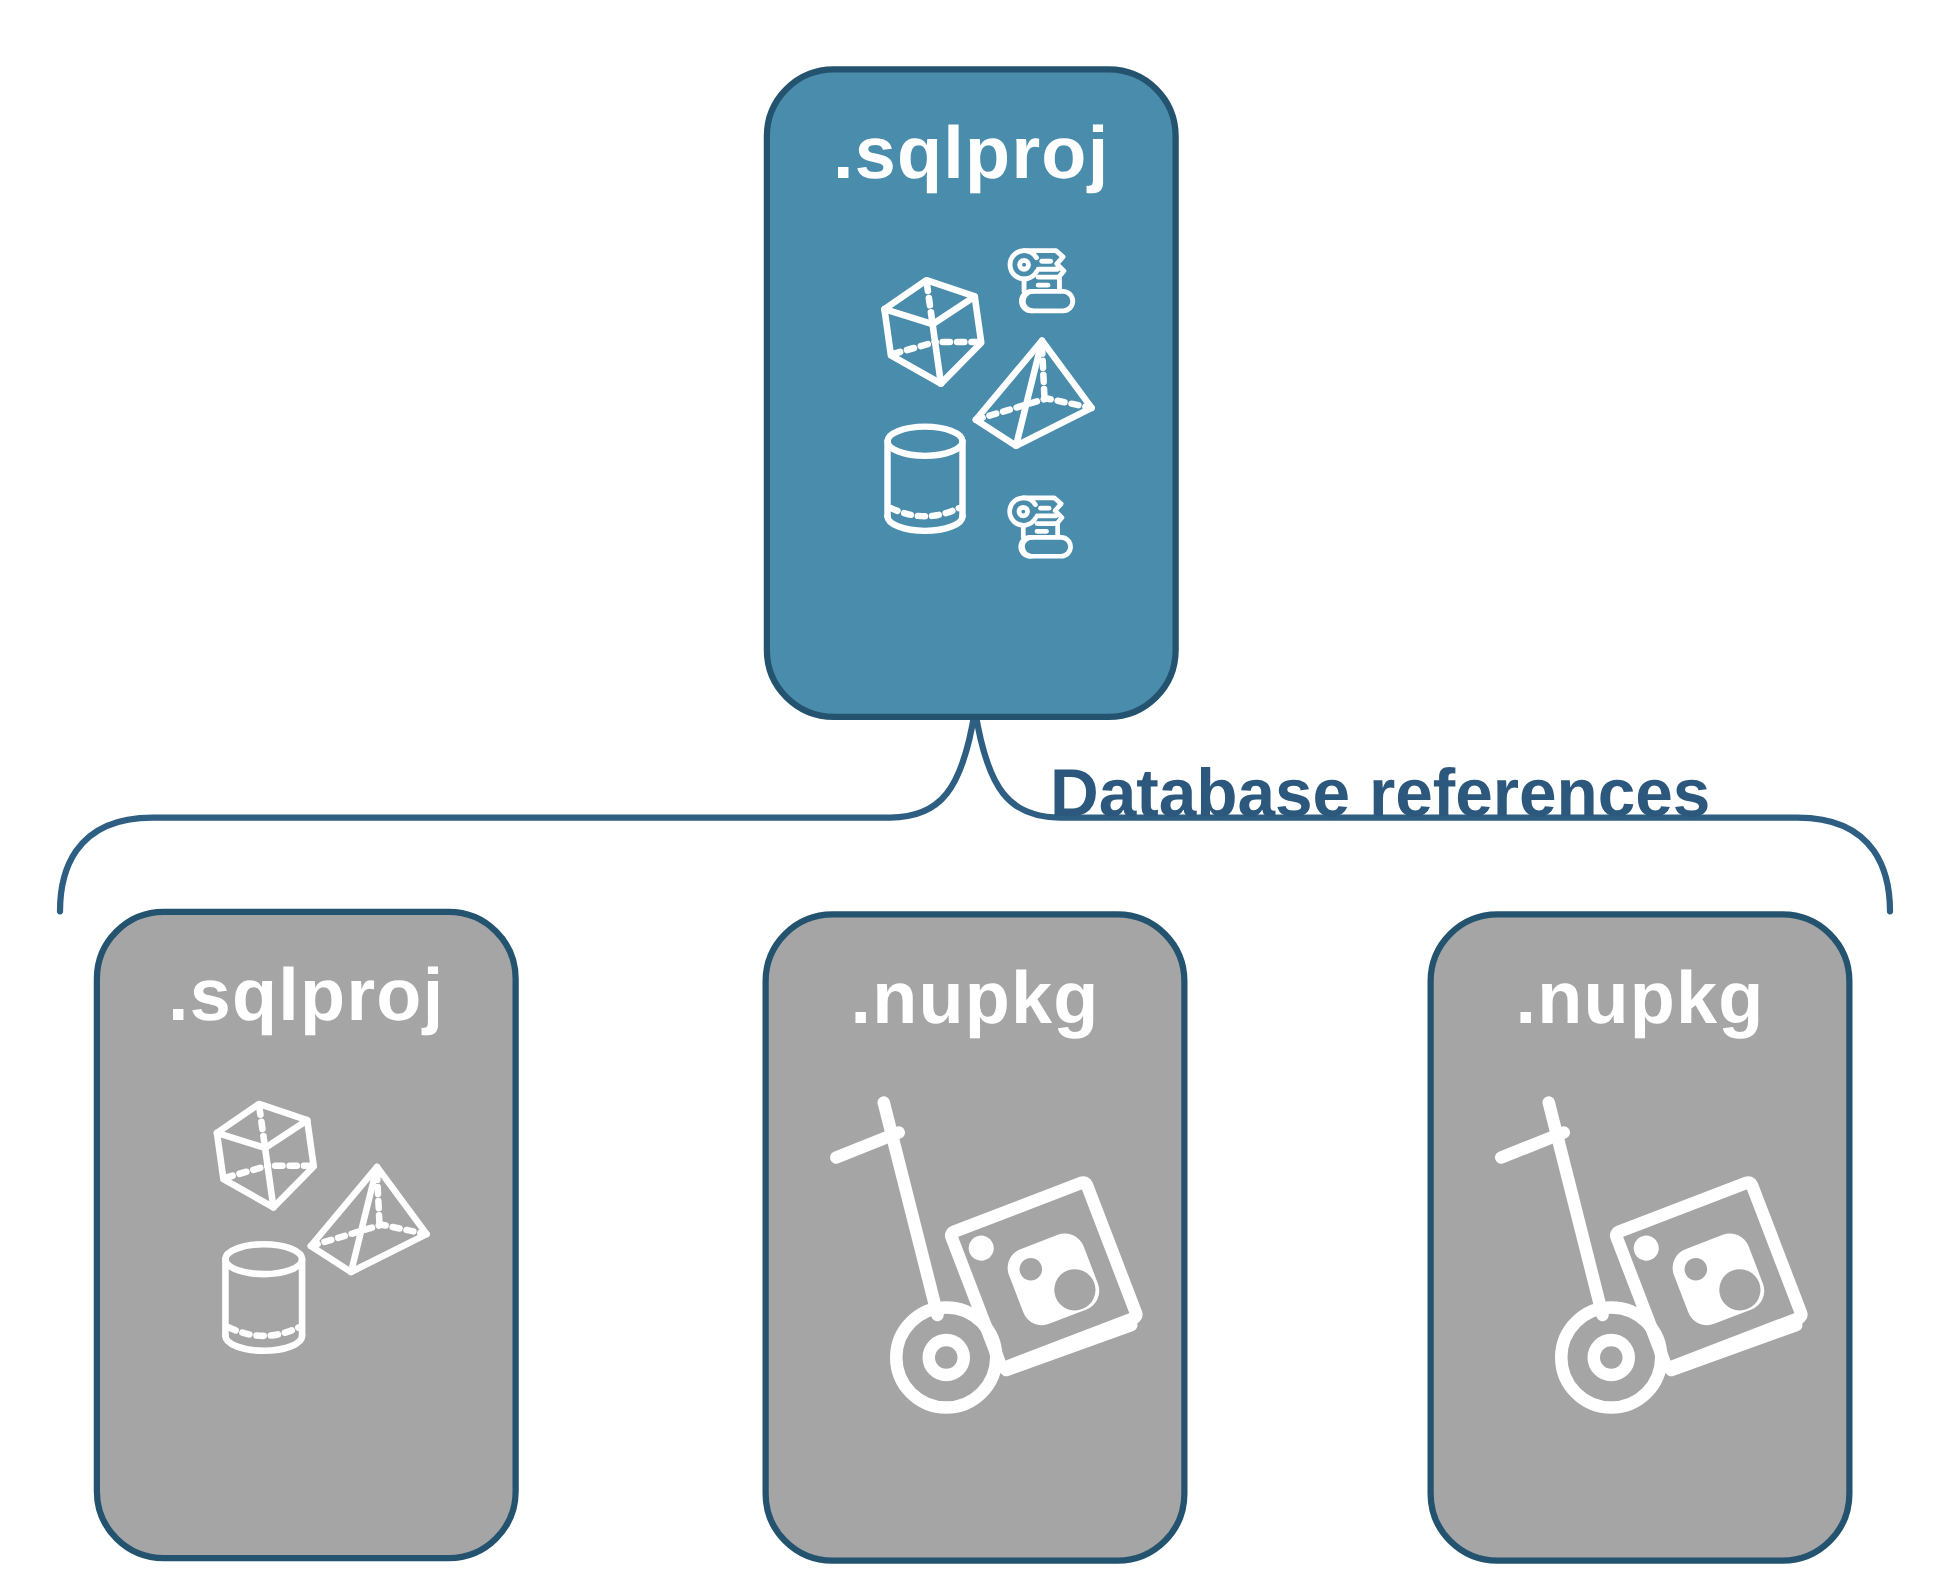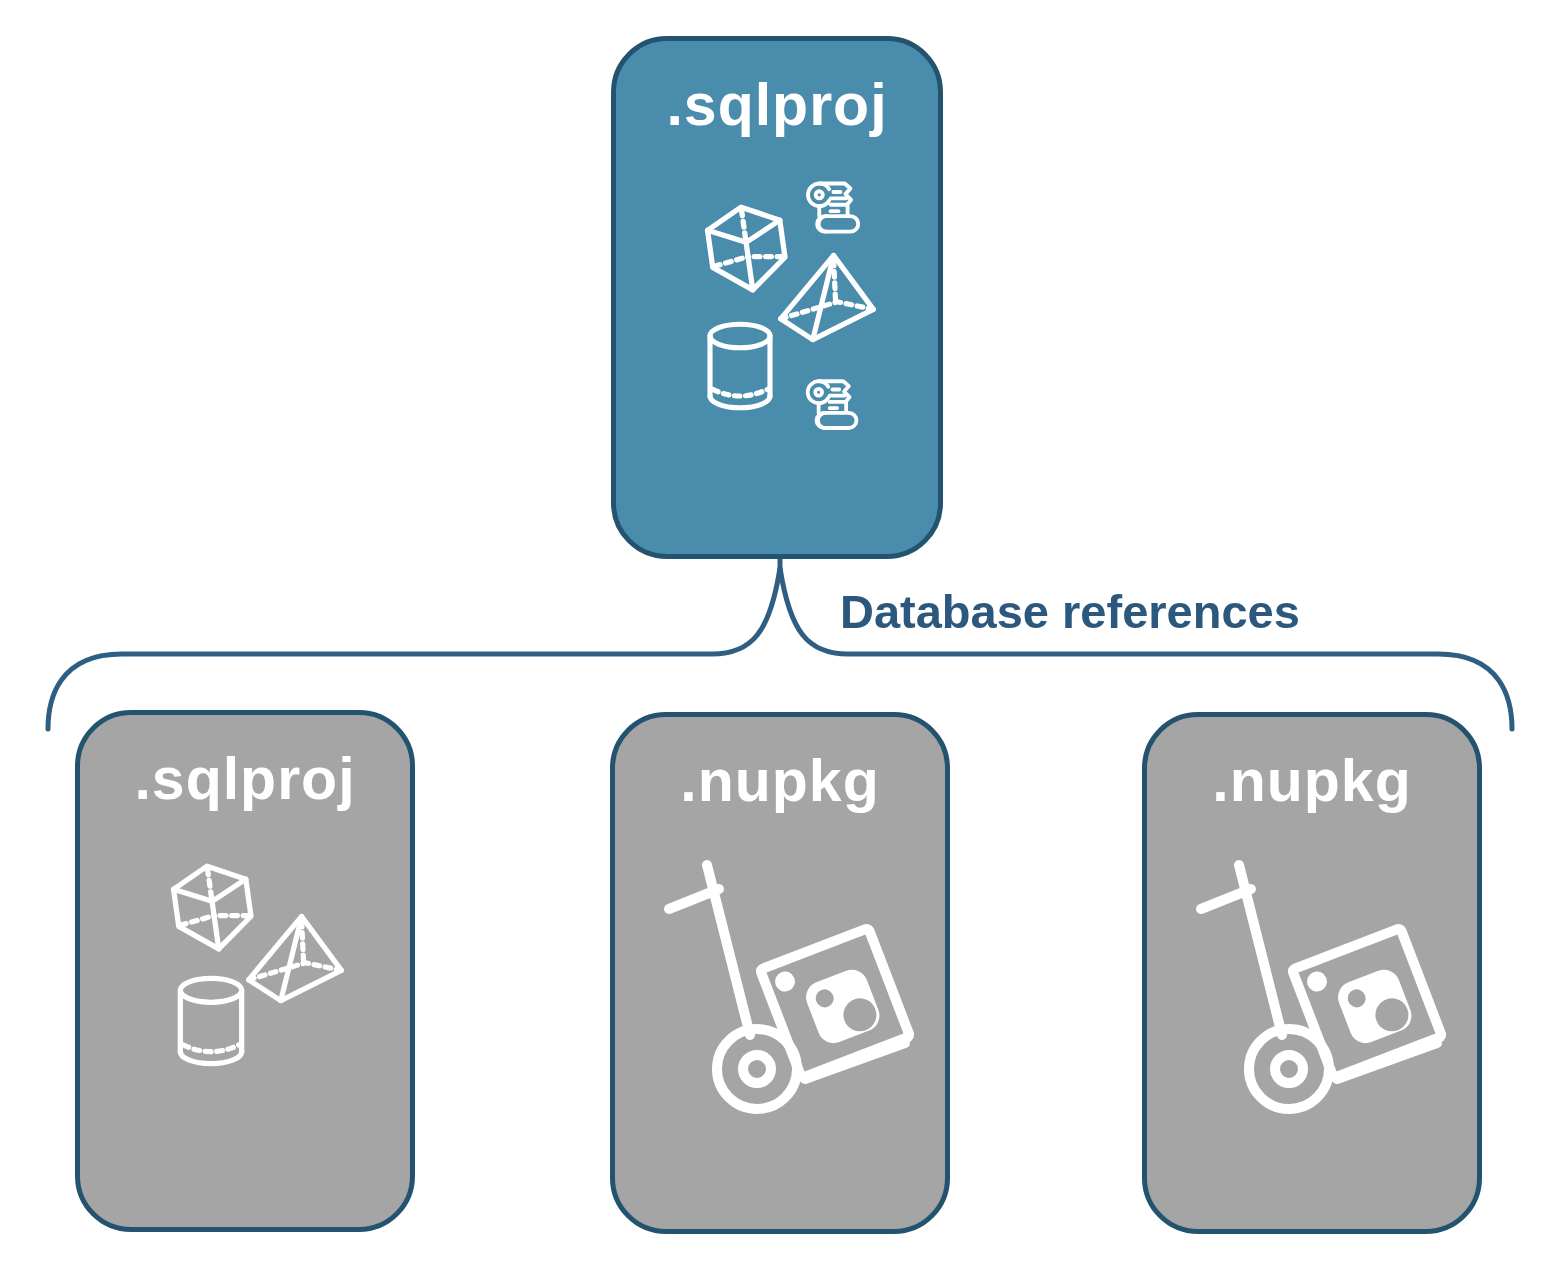--- a/index.html
+++ b/index.html
@@ -4,31 +4,32 @@
 <style>
   html,body{margin:0;padding:0;background:#ffffff;}
   .stage{
     position:relative;width:1566px;height:1274px;background:#ffffff;
     font-family:"Liberation Sans",sans-serif;overflow:hidden;
   }
   .node{
     position:absolute;box-sizing:border-box;
     border:5px solid var(--outline,#24536f);
     border-radius:56px;
+    margin-top:17px;
   }
   .node-blue{background:var(--node-primary,#4a8cac);}
   .node-gray{background:var(--node-secondary,#a5a5a5);}
   .node-title{
     margin:0;text-align:center;color:#ffffff;
     font-size:59px;font-weight:700;padding-top:30px;letter-spacing:1px;
   }
   .ic{position:absolute;overflow:visible;}
   .connector-label{
-    position:absolute;left:840px;top:584px;
-    font-size:47px;font-weight:700;color:var(--label-text,#2b587c);
+    position:absolute;left:840px;top:604px;
+    font-size:54px;font-weight:700;color:var(--label-text,#2b587c);
     white-space:nowrap;
   }
   .brace{position:absolute;left:0;top:0;width:1566px;height:1274px;pointer-events:none;}
   .brace path{fill:none;stroke:var(--connector,#2e5f82);stroke-width:5;stroke-linecap:round;}
   
   .sym-stroke{fill:none;stroke:var(--icon,#ffffff);stroke-width:5.5;stroke-linecap:round;stroke-linejoin:round;}
   .sym-dash{stroke-dasharray:6 6;}
 </style>
 </head>
 <body>

